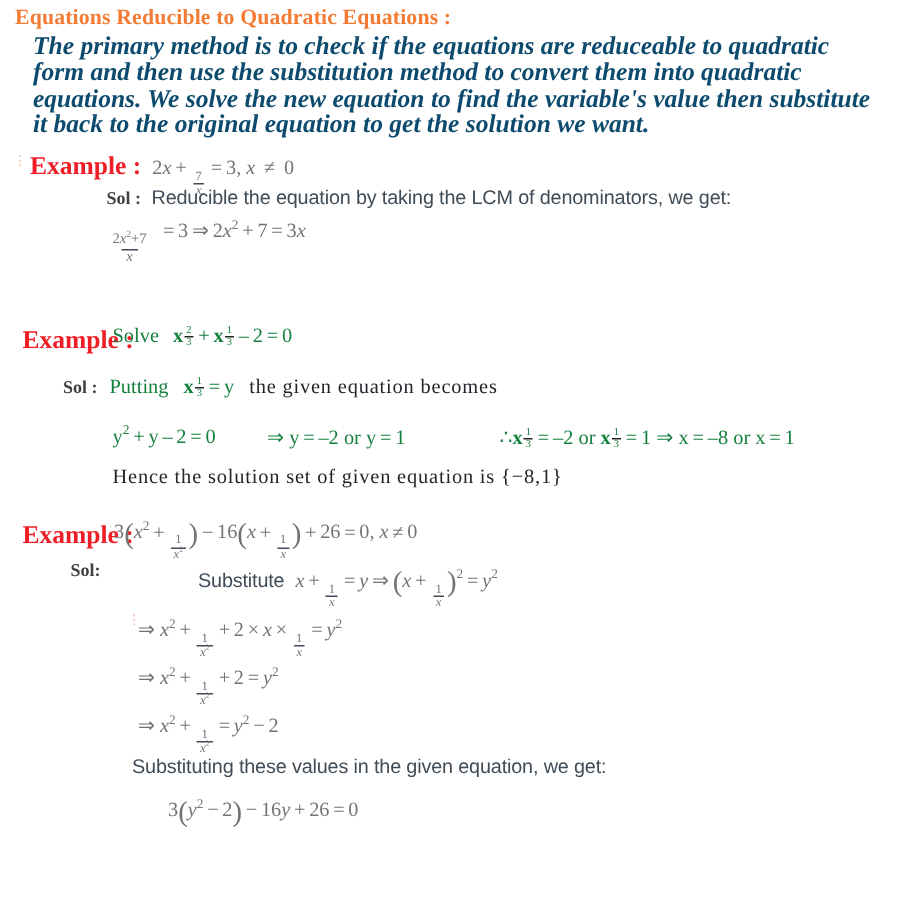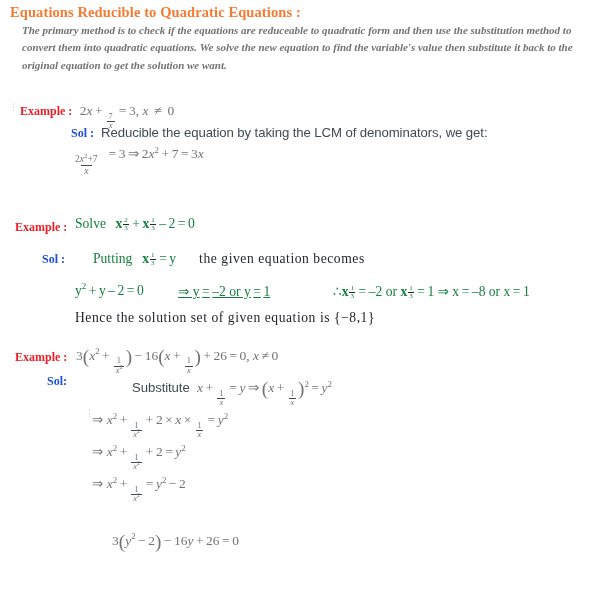--- a/index.html
+++ b/index.html
@@ -39,43 +39,43 @@
 
   
   .intro {
     position: absolute;
     left: 22px;
     top: 22px;
     width: 566px;
     font-family: "Liberation Serif", serif;
     font-weight: bold;
     font-style: italic;
-    font-size: 11px;
+    font-size: 17px;
     line-height: 17.4px;
-    color: #737373;
+    color: #0c4a6e;
     text-align: left;
   }
 
   
   .ln {
     position: absolute;
     white-space: nowrap;
   }
 
   .lbl-example {
     font-family: "Liberation Serif", serif;
     font-weight: bold;
-    font-size: 12px;
+    font-size: 17px;
     color: #ef1d25;
   }
   .lbl-sol {
     font-family: "Liberation Serif", serif;
     font-weight: bold;
     font-size: 12px;
-    color: #1d4ed8;
+    color: #404040;
   }
 
   .math {
     font-family: "Liberation Serif", serif;
     font-size: 13.5px;
     color: #737373;
   }
   .math i, .mi {
     font-style: italic;
   }
@@ -208,33 +208,33 @@
           <span class="num">2</span>
           <span class="den">3</span>
         </span></span><span class="op">+</span><b style="font-weight:600">x</b><span class="expfrac">
         <span class="num">1</span>
         <span class="den">3</span>
       </span><span class="op">–</span>2<span class="op">=</span>0
   </div>
 
   <div class="ln" style="left:42px; top:249px;">
     <span class="lbl-sol">Sol :</span>
-    <span class="serif-txt" style="margin-left:24px;">Putting</span>
+    <span class="serif-txt" style="margin-left:4px;">Putting</span>
     <span class="serif-txt" style="margin-left:6px;"><b style="font-weight:600">x</b><span class="expfrac">
           <span class="num">1</span>
           <span class="den">3</span>
         </span><span class="op">=</span>y</span>
-    <span class="serif-txt-sp" style="margin-left:19px;">the given equation becomes</span>
+    <span class="serif-txt-sp" style="margin-left:6px;">the given equation becomes</span>
   </div>
 
   <div class="ln serif-txt" style="left:75px; top:283px;">
     y<sup class="ex">2</sup><span class="op">+</span>y<span class="op">–</span>2<span class="op">=</span>0
   </div>
 
-  <div class="ln serif-txt" style="left:178px; top:283px;text-decoration:underline;">
+  <div class="ln serif-txt" style="left:178px; top:283px;">
     ⇒ y<span class="op">=</span>–2 or y<span class="op">=</span>1
   </div>
 
   <div class="ln serif-txt" style="left:333px; top:283px;">
     ∴<b style="font-weight:600">x</b><span class="expfrac">
         <span class="num">1</span>
         <span class="den">3</span>
       </span><span class="op">=</span>–2 or <b style="font-weight:600">x</b><span class="expfrac">
         <span class="num">1</span>
         <span class="den">3</span>
@@ -289,20 +289,21 @@
       </span><span class="op">+</span>2<span class="op">=</span><i>y</i><sup class="ex">2</sup>
   </div>
 
   <div class="ln math" style="left:92px; top:475px;">
     ⇒&nbsp;<i>x</i><sup class="ex">2</sup><span class="op">+</span><span class="frac">
         <span class="num">1</span>
         <span class="den"><i>x</i><sup class="ex">2</sup></span>
       </span><span class="op">=</span><i>y</i><sup class="ex">2</sup><span class="op">−</span>2
   </div>
 
+  <div class="ln sans" style="left:88px; top:503px;">Substituting these values in the given equation, we get:</div>
 
   <div class="ln math" style="left:92px; top:531px;margin-left:20px;">
     3<span class="big-paren">(</span><i>y</i><sup class="ex">2</sup><span class="op">−</span>2<span class="big-paren">)</span><span class="op">−</span>16<i>y</i><span class="op">+</span>26<span class="op">=</span>0
   </div>
 
 
 
 </div>
 
 </body></html>

